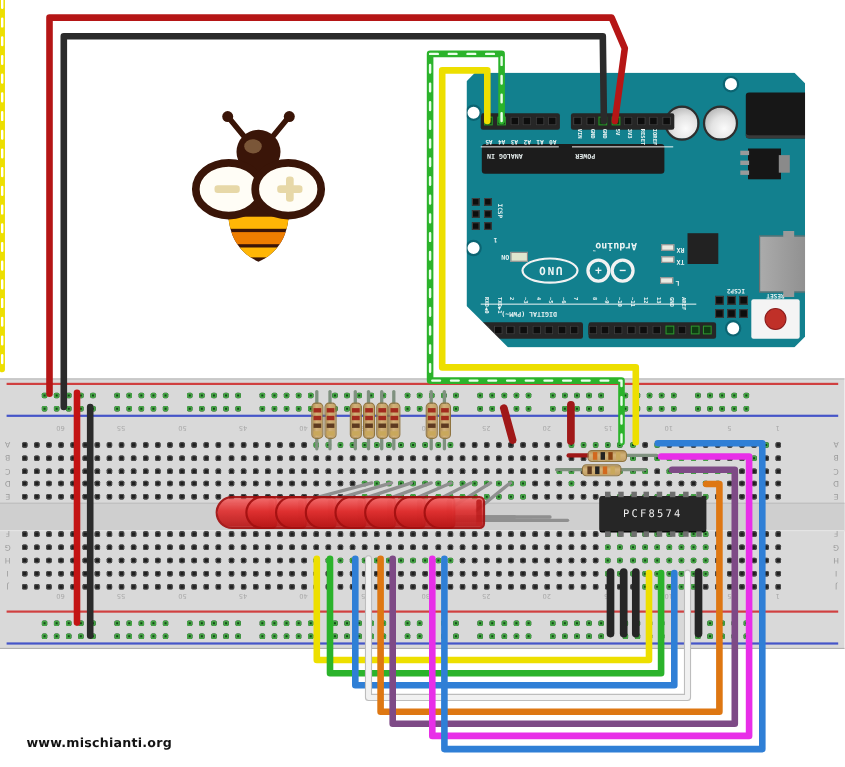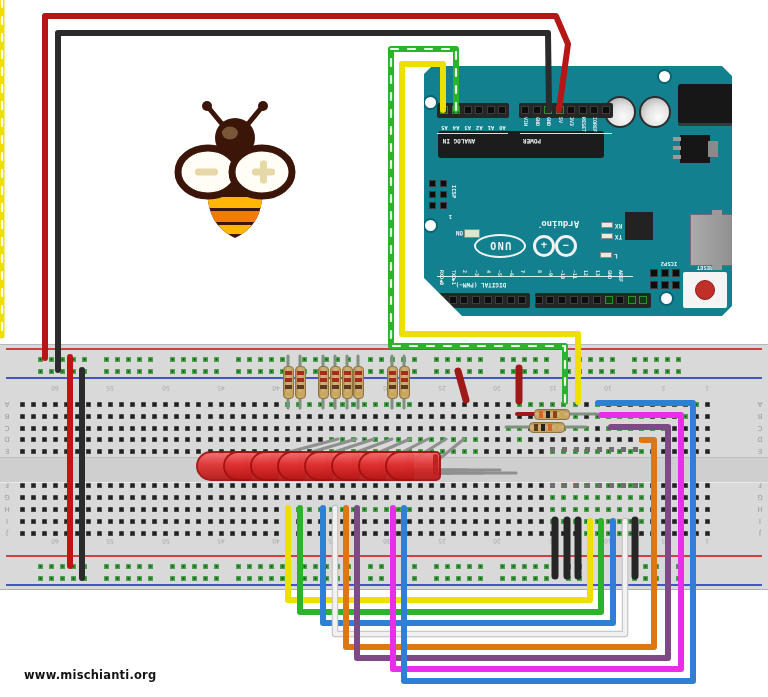--- a/index.html
+++ b/index.html
@@ -1221,20 +1221,23 @@
         <div class="flange"></div>
       </div>
       <div class="led" style="left: 358px; top: 451px;">
         <div class="flange"></div>
       </div>
       <div class="led" style="left: 385px; top: 451px;">
         <div class="flange"></div>
       </div>
     </div>
 
+  <div id="chip">
+      <span>PCF8574</span>
+    </div>
 
   <svg class="abs" style="left:168px;top:96px;" width="134" height="146" viewBox="0 0 134 146">
     <defs>
         <clipPath id="abd">
           <path d="M39,90 C39,118 48,133 67,142 C86,133 95,118 95,90 Z"></path>
         </clipPath>
       </defs>
     <line x1="54" y1="28" x2="40" y2="11" stroke="#3A1508" stroke-width="5" stroke-linecap="round"></line>
     <circle cx="39" cy="10" r="5" fill="#3A1508"></circle>
     <line x1="80" y1="28" x2="94" y2="11" stroke="#3A1508" stroke-width="5" stroke-linecap="round"></line>

